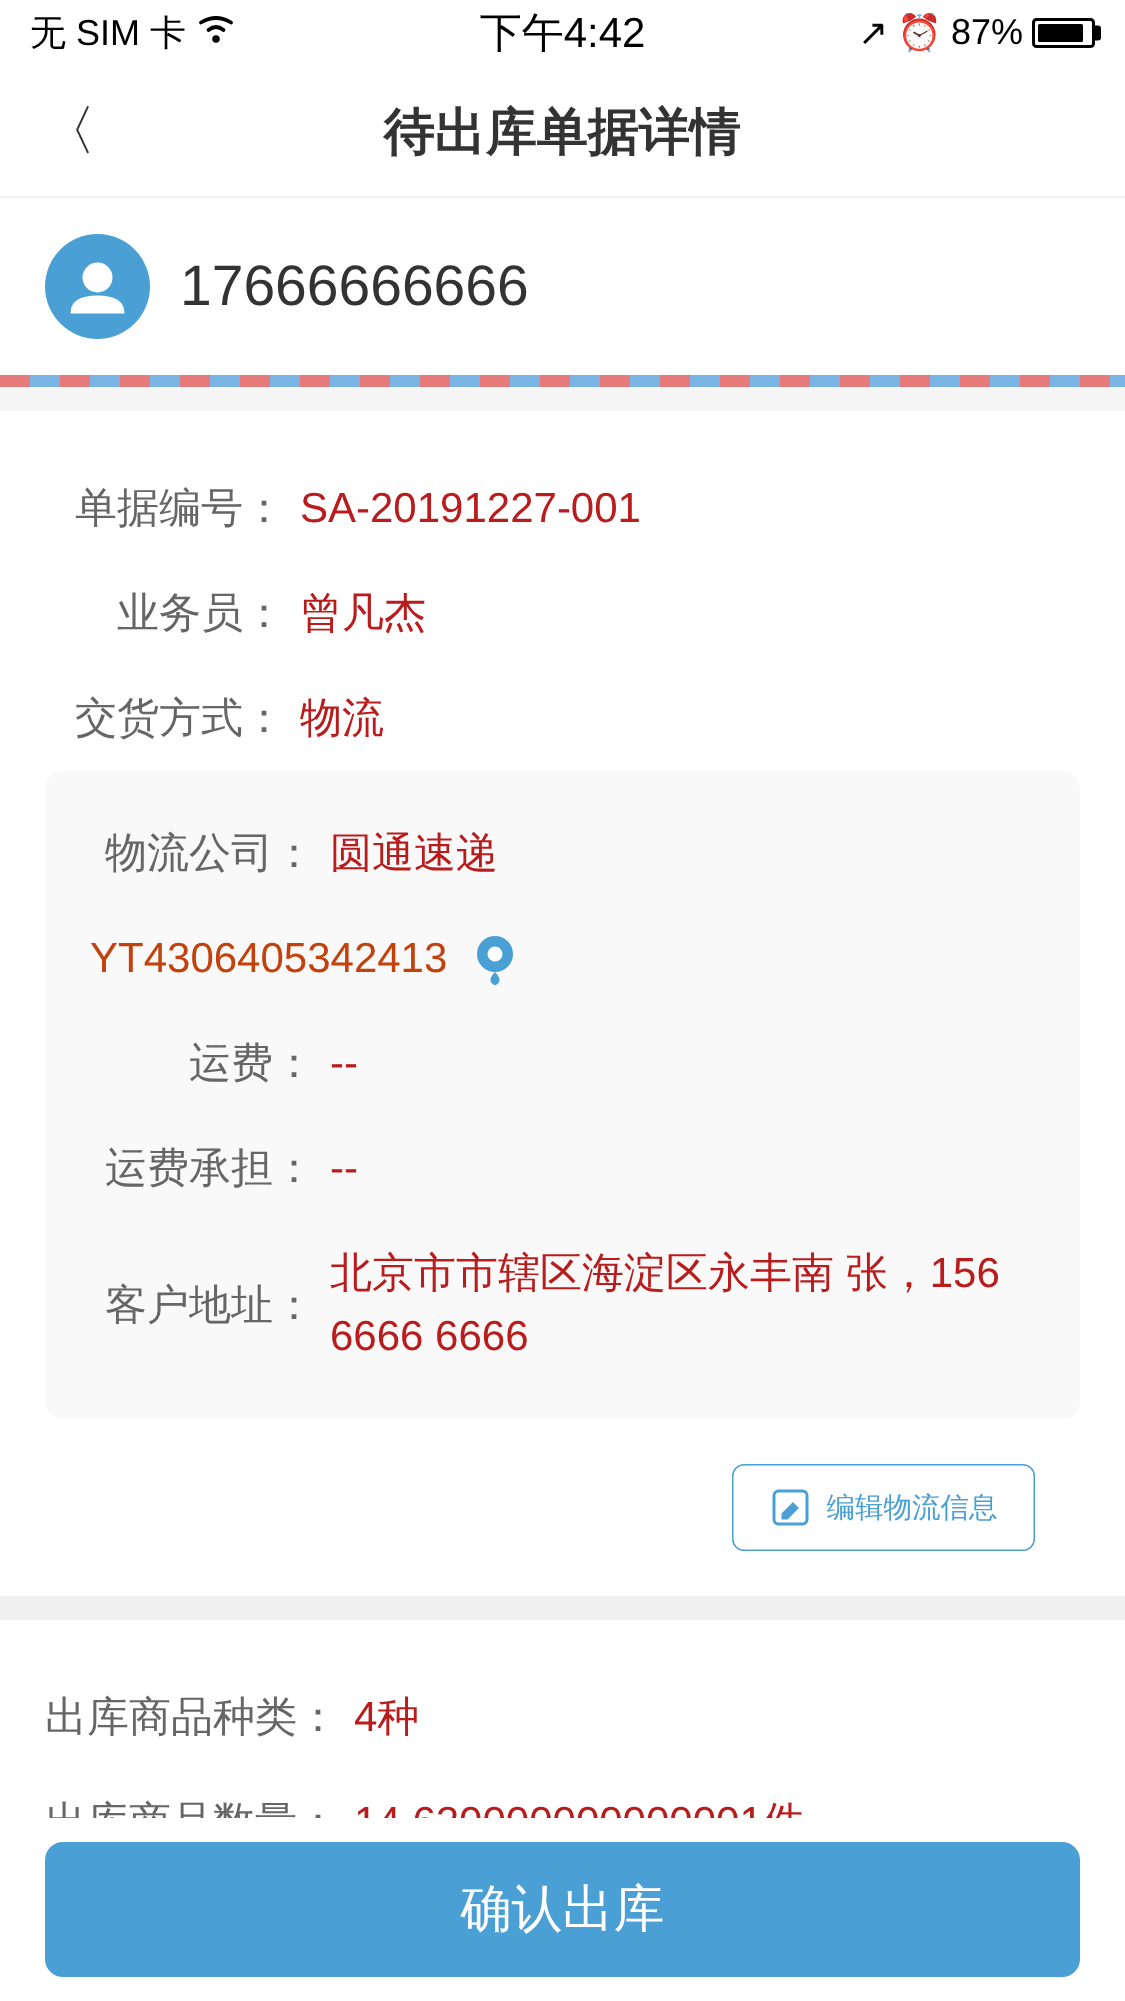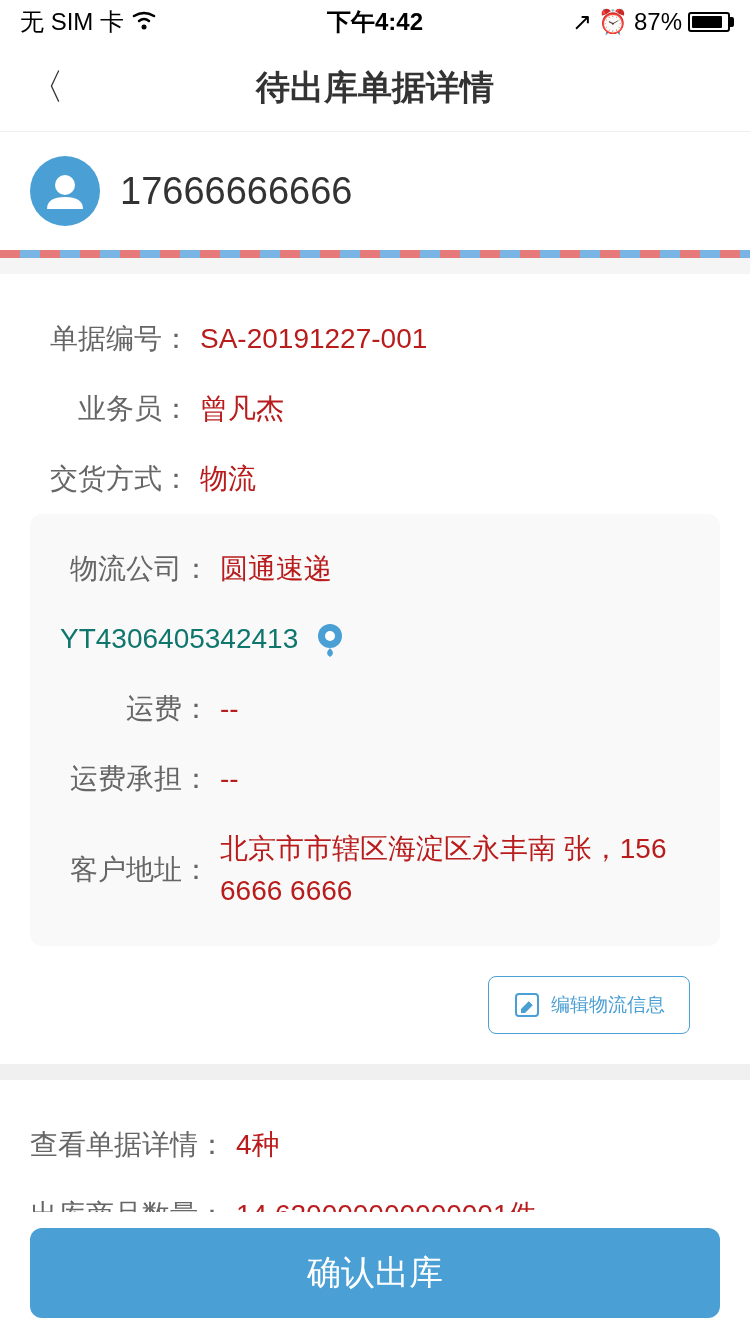--- a/index.html
+++ b/index.html
@@ -27,22 +27,22 @@
     }
     .status-bar-left {
       display: flex;
       align-items: center;
       gap: 6px;
     }
     .status-bar-center {
       position: absolute;
       left: 50%;
       transform: translateX(-50%);
-      font-size: 24px;
-      font-weight: 700;
+      font-size: 28px;
+      font-weight: 400;
     }
     .status-bar-right {
       display: flex;
       align-items: center;
       gap: 6px;
       font-size: 24px;
     }
     .battery-icon {
       width: 42px;
       height: 20px;
@@ -168,21 +168,21 @@
       background: #f9f9f9;
       border-radius: 12px;
       margin: 0 0 20px 0;
       padding: 20px 20px;
     }
     .logistics-card .info-label {
       min-width: 160px;
     }
 
     .tracking-value {
-      color: #0f766e;
+      color: #c2410c;
       display: flex;
       align-items: center;
       gap: 14px;
     }
     .location-icon {
       width: 36px;
       height: 36px;
       flex-shrink: 0;
     }
 
@@ -354,21 +354,21 @@
       </svg>
       <span>编辑物流信息</span>
     </button>
   </div>
 </div>
 
 <div class="section-divider"></div>
 
 <div class="goods-section">
   <div class="info-row">
-    <span class="info-label">查看单据详情：</span>
+    <span class="info-label">出库商品种类：</span>
     <span class="info-value">4种</span>
   </div>
   <div class="info-row">
     <span class="info-label">出库商品数量：</span>
     <span class="info-value">14.620000000000001件</span>
   </div>
 
   <div class="btn-view-details">
     <button class="btn-view">
       <svg width="28" height="28" viewBox="0 0 28 28">

